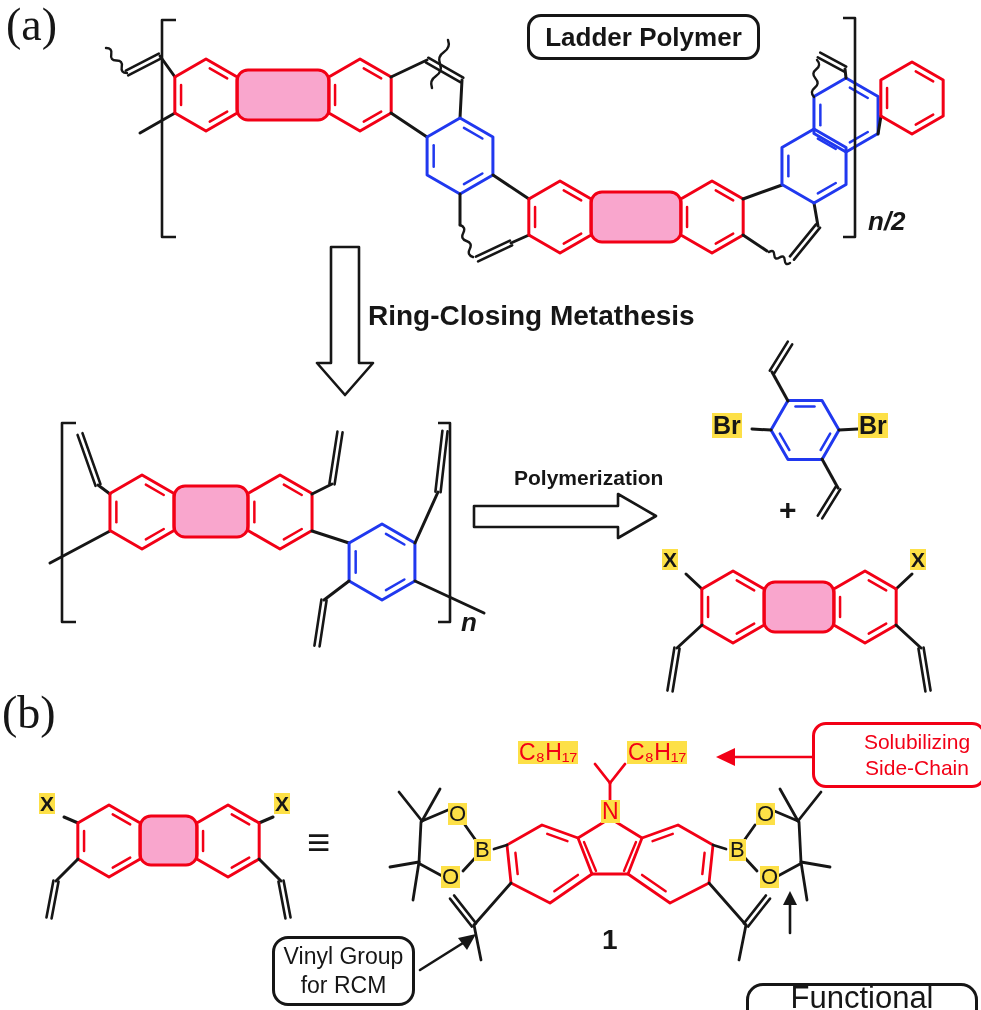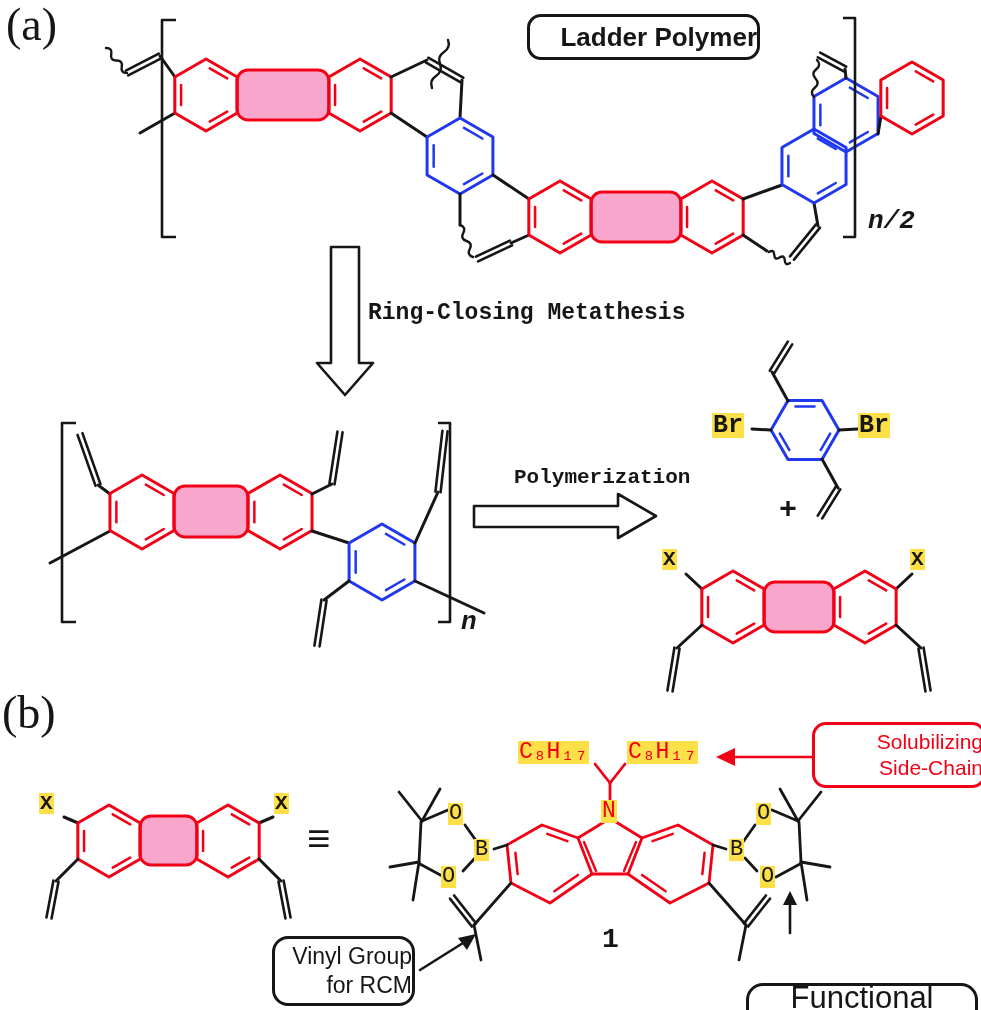--- a/index.html
+++ b/index.html
@@ -1,26 +1,26 @@
 <!DOCTYPE html>
 <html style="--red: #f20016; --blue: #2038ef; --ink: #161616;"><head>
 <meta charset="utf-8">
 <style>
   html,body{margin:0;padding:0;background:#fff;}
   #fig{position:relative;width:981px;height:1010px;background:#fff;overflow:hidden;
        font-family:"Liberation Sans",sans-serif;color:var(--ink,#161616);}
   #art{position:absolute;left:0;top:0;}
-  .lbl{position:absolute;white-space:nowrap;line-height:1;color:var(--ink,#161616);font-family:Liberation Mono, monospace;}
+  .lbl{position:absolute;white-space:nowrap;line-height:1;color:var(--ink,#161616);}
   .serif{font-family:"Liberation Serif",serif;font-size:46px;}
   .bold{font-weight:bold;}
   .ital{font-style:italic;}
   .red{color:var(--red,#f20016);}
   .atom{background:#fde047;padding:0 1px;}
   .note-box{position:absolute;border:3px solid var(--ink,#161616);border-radius:14px;
-            background:#fff;display:flex;flex-direction:column;align-items:flex-end;
+            background:#fff;display:flex;flex-direction:column;align-items:center;
             justify-content:center;text-align:center;line-height:1.25;}
   .redbox{border-color:var(--red,#f20016);color:var(--red,#f20016);}
   .title-box{font-weight:bold;font-size:26px;}
 </style>
 </head>
 <body>
 
 <div id="fig">
   <svg id="art" width="981" height="1010" viewBox="0 0 981 1010">
       <g>
@@ -239,21 +239,21 @@
       </g>
     </svg>
 
   <div class="lbl serif" style="left:6px;top:2px;">(a)</div>
   <div class="lbl serif" style="left:2px;top:690px;">(b)</div>
 
   <div class="note-box title-box" style="left:527px;top:14px;width:227px;height:40px;">
     <span>Ladder Polymer</span>
   </div>
   <div class="lbl bold ital" style="left:868px;top:208px;font-size:26px;">n/2</div>
-  <div class="lbl bold" style="left:368px;top:302px;font-size:23px;">Ring-Closing Metathesis</div>
+  <div class="lbl bold" style="left:368px;top:302px;font-size:28px;">Ring-Closing Metathesis</div>
   <div class="lbl bold" style="left:486px;top:467px;font-size:21px;margin-left:28px;">Polymerization</div>
   <div class="lbl bold ital" style="left:461px;top:609px;font-size:26px;">n</div>
   <div class="lbl bold atom" style="left:712px;top:413px;font-size:25px;">Br</div>
   <div class="lbl bold atom" style="left:858px;top:413px;font-size:25px;">Br</div>
   <div class="lbl bold" style="left:779px;top:495px;font-size:30px;">+</div>
   <div class="lbl bold atom" style="left:662px;top:549px;font-size:21px;">X</div>
   <div class="lbl bold atom" style="left:910px;top:549px;font-size:21px;">X</div>
 
   <div class="lbl bold atom" style="left:39px;top:793px;font-size:21px;">X</div>
   <div class="lbl bold atom" style="left:274px;top:793px;font-size:21px;">X</div>

